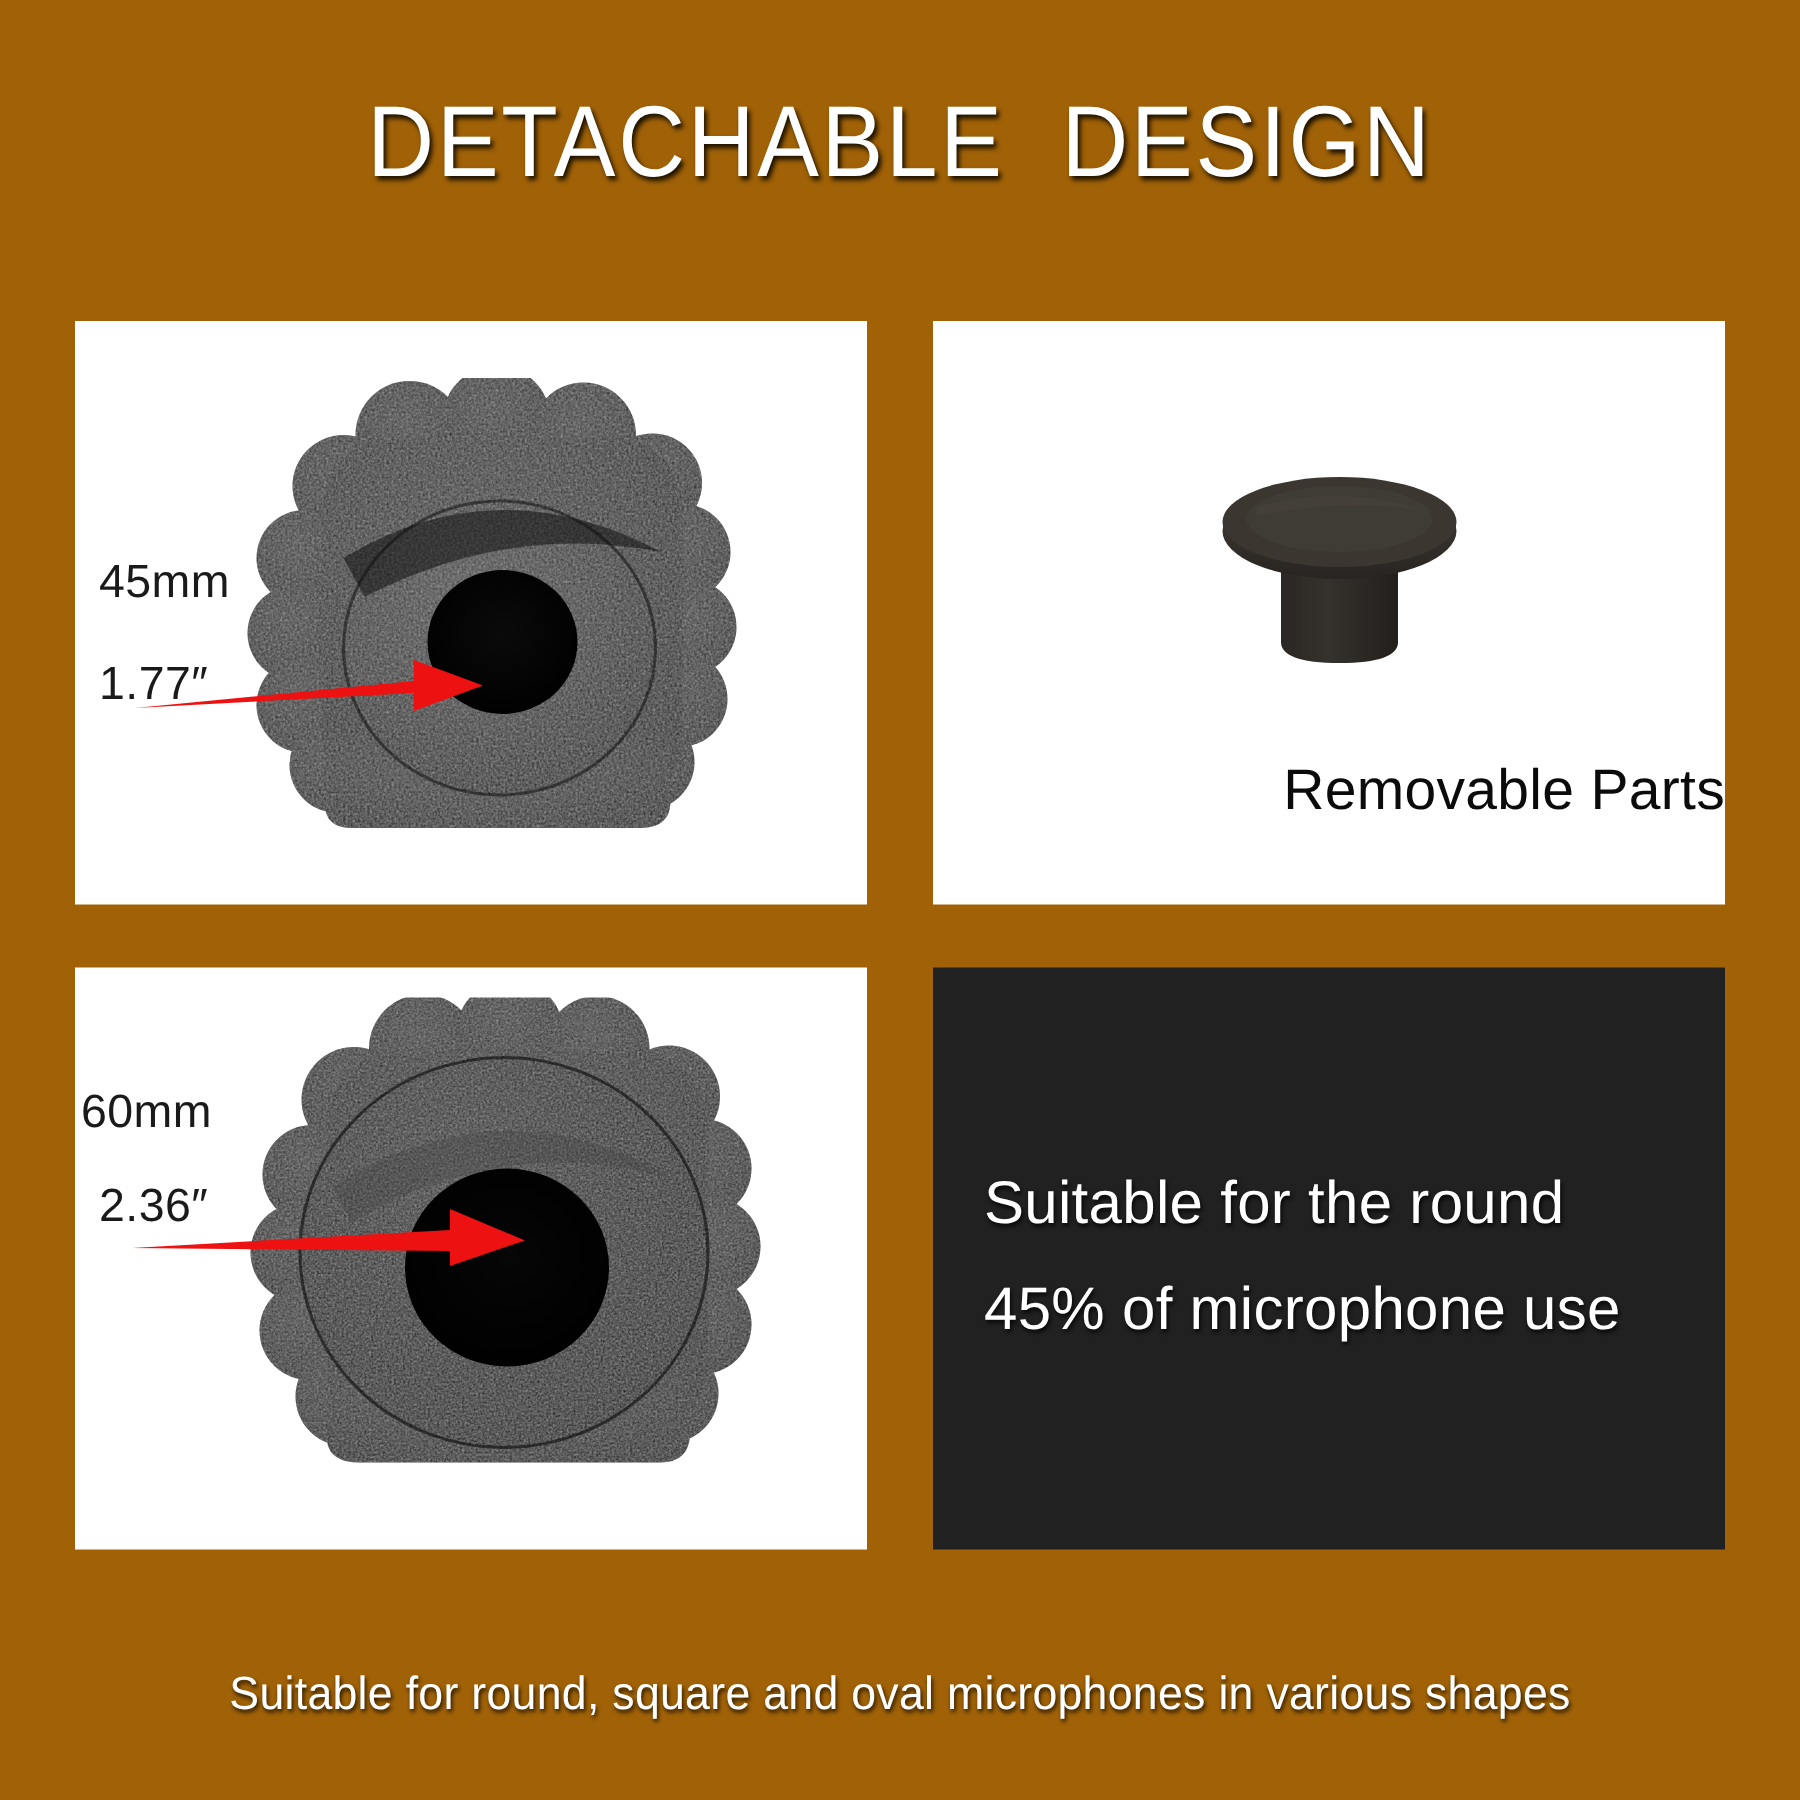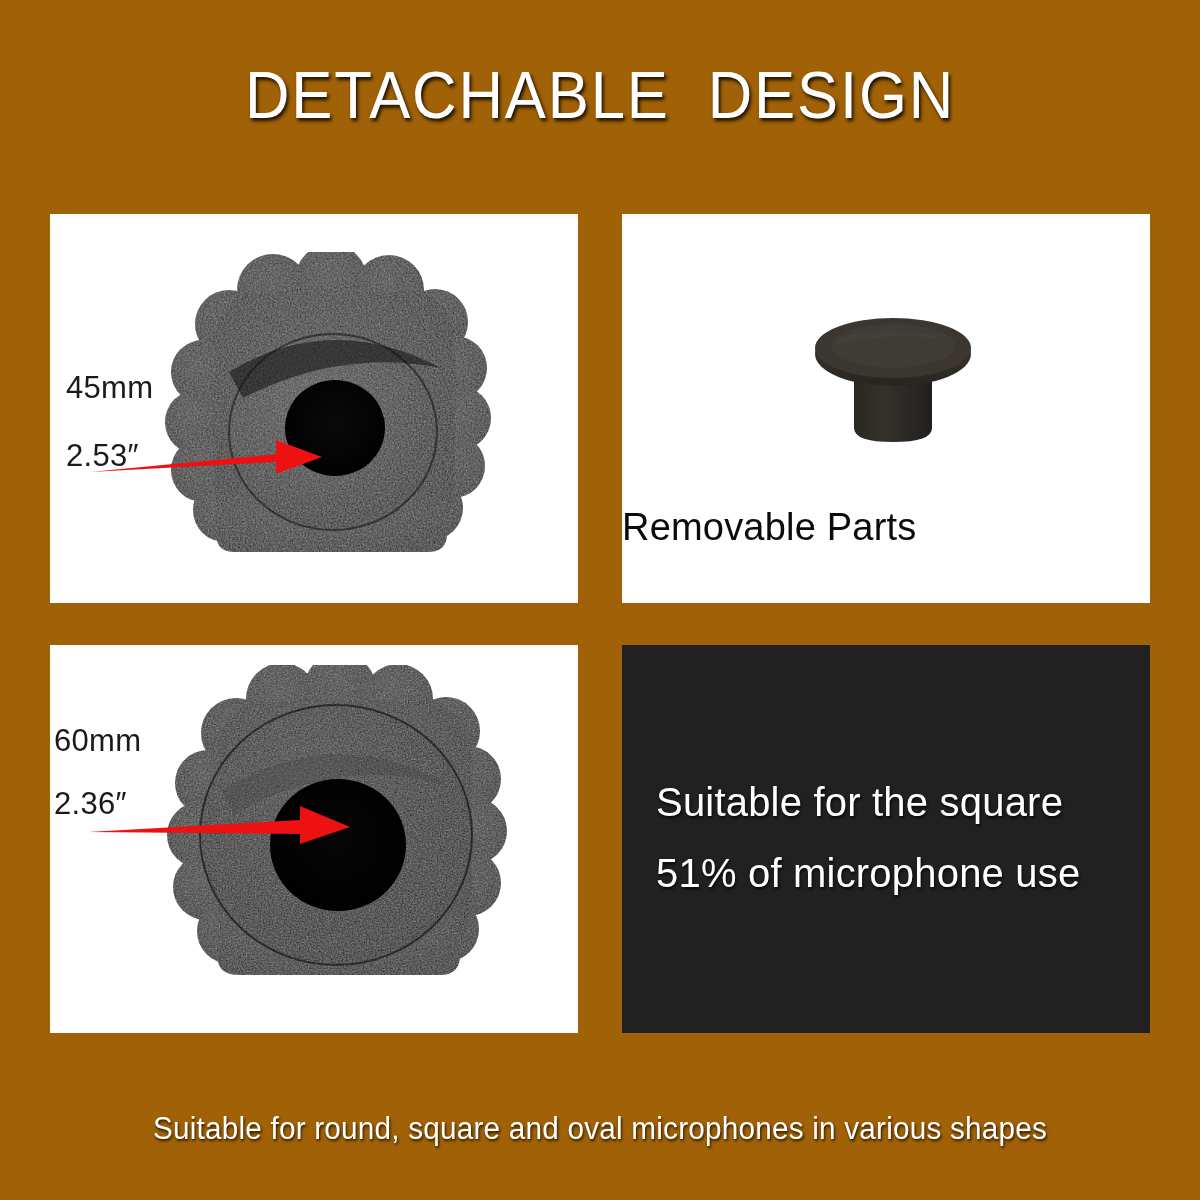--- a/index.html
+++ b/index.html
@@ -54,42 +54,42 @@
     color: #1a1a1a;
     font-family: "Liberation Sans", sans-serif;
     font-weight: 400;
     font-size: 31px;
     letter-spacing: 0.3px;
     white-space: nowrap;
   }
   #m-tl-mm   { left: 16px; top: 156px; }
   #m-tl-inch { left: 16px; top: 224px; }
   #m-bl-mm   { left: 4px; top: 78px;  }
-  #m-bl-inch { left: 4px; top: 141px; }
+  #m-bl-inch { left: 16px; top: 141px; }
 
   
   .arrow-svg { position: absolute; pointer-events: none; }
   #arrow-tl { left: 40px; top: 218px; }
   #arrow-bl { left: 38px; top: 155px; }
 
   
   .foam-wrap { position: absolute; }
   #foam-tl { left: 105px; top: 38px;  width: 340px; height: 330px; }
   #foam-bl { left: 110px; top: 20px;  width: 350px; height: 345px; }
 
   
   #plug-art { position: absolute; left: 176px; top: 88px; width: 190px; height: 160px; }
 
   
   .caption-dark-on-white {
     position: absolute;
     left: 0;
     top: 292px;
     width: 528px;
-    text-align: left;
+    text-align: right;
     color: #0b0b0b;
     font-family: "Liberation Sans", sans-serif;
     font-size: 38px;
     font-weight: 400;
     letter-spacing: 0.2px;
   }
 
   .promo {
     position: absolute;
     left: 34px;
@@ -186,21 +186,21 @@
         </g>
         <ellipse cx="178" cy="180" rx="104" ry="98" fill="none" stroke="#101010" stroke-width="2" opacity="0.55"></ellipse>
 
         <path d="M74 120 Q176 58 286 116 Q186 96 88 146 Z" fill="#101010" opacity="0.55"></path>
 
         <ellipse cx="180" cy="176" rx="50" ry="48" fill="url(#holeGradA)"></ellipse>
       </svg>
     </div>
 
     <div class="measure" id="m-tl-mm">45mm</div>
-    <div class="measure" id="m-tl-inch">2.53″</div>
+    <div class="measure" id="m-tl-inch">1.77″</div>
 
     <svg class="arrow-svg" id="arrow-tl" width="260" height="50" viewBox="0 0 260 50" xmlns="http://www.w3.org/2000/svg">
       <path d="M0 40 L186 22 L186 8 L232 25 L186 42 L186 30 Z" fill="#ee1111"></path>
     </svg>
   </div>
 
   <div class="panel panel-white" id="panel-tr">
 
     <div id="plug-art">
       <svg width="190" height="160" viewBox="0 0 190 160" xmlns="http://www.w3.org/2000/svg">
@@ -293,20 +293,20 @@
     <div class="measure" id="m-bl-mm">60mm</div>
     <div class="measure" id="m-bl-inch">2.36″</div>
 
     <svg class="arrow-svg" id="arrow-bl" width="290" height="50" viewBox="0 0 290 50" xmlns="http://www.w3.org/2000/svg">
       <path d="M0 32 L212 20 L212 6 L262 27 L212 44 L212 34 Z" fill="#ee1111"></path>
     </svg>
   </div>
 
   <div class="panel panel-dark" id="panel-br">
     <div class="promo">
-      <div>Suitable for the square</div>
-      <div>51% of microphone use</div>
+      <div>Suitable for the round</div>
+      <div>45% of microphone use</div>
     </div>
   </div>
 
   <div class="footer">Suitable for round, square and oval microphones in various shapes</div>
 
 </div>
 
 </body></html>

